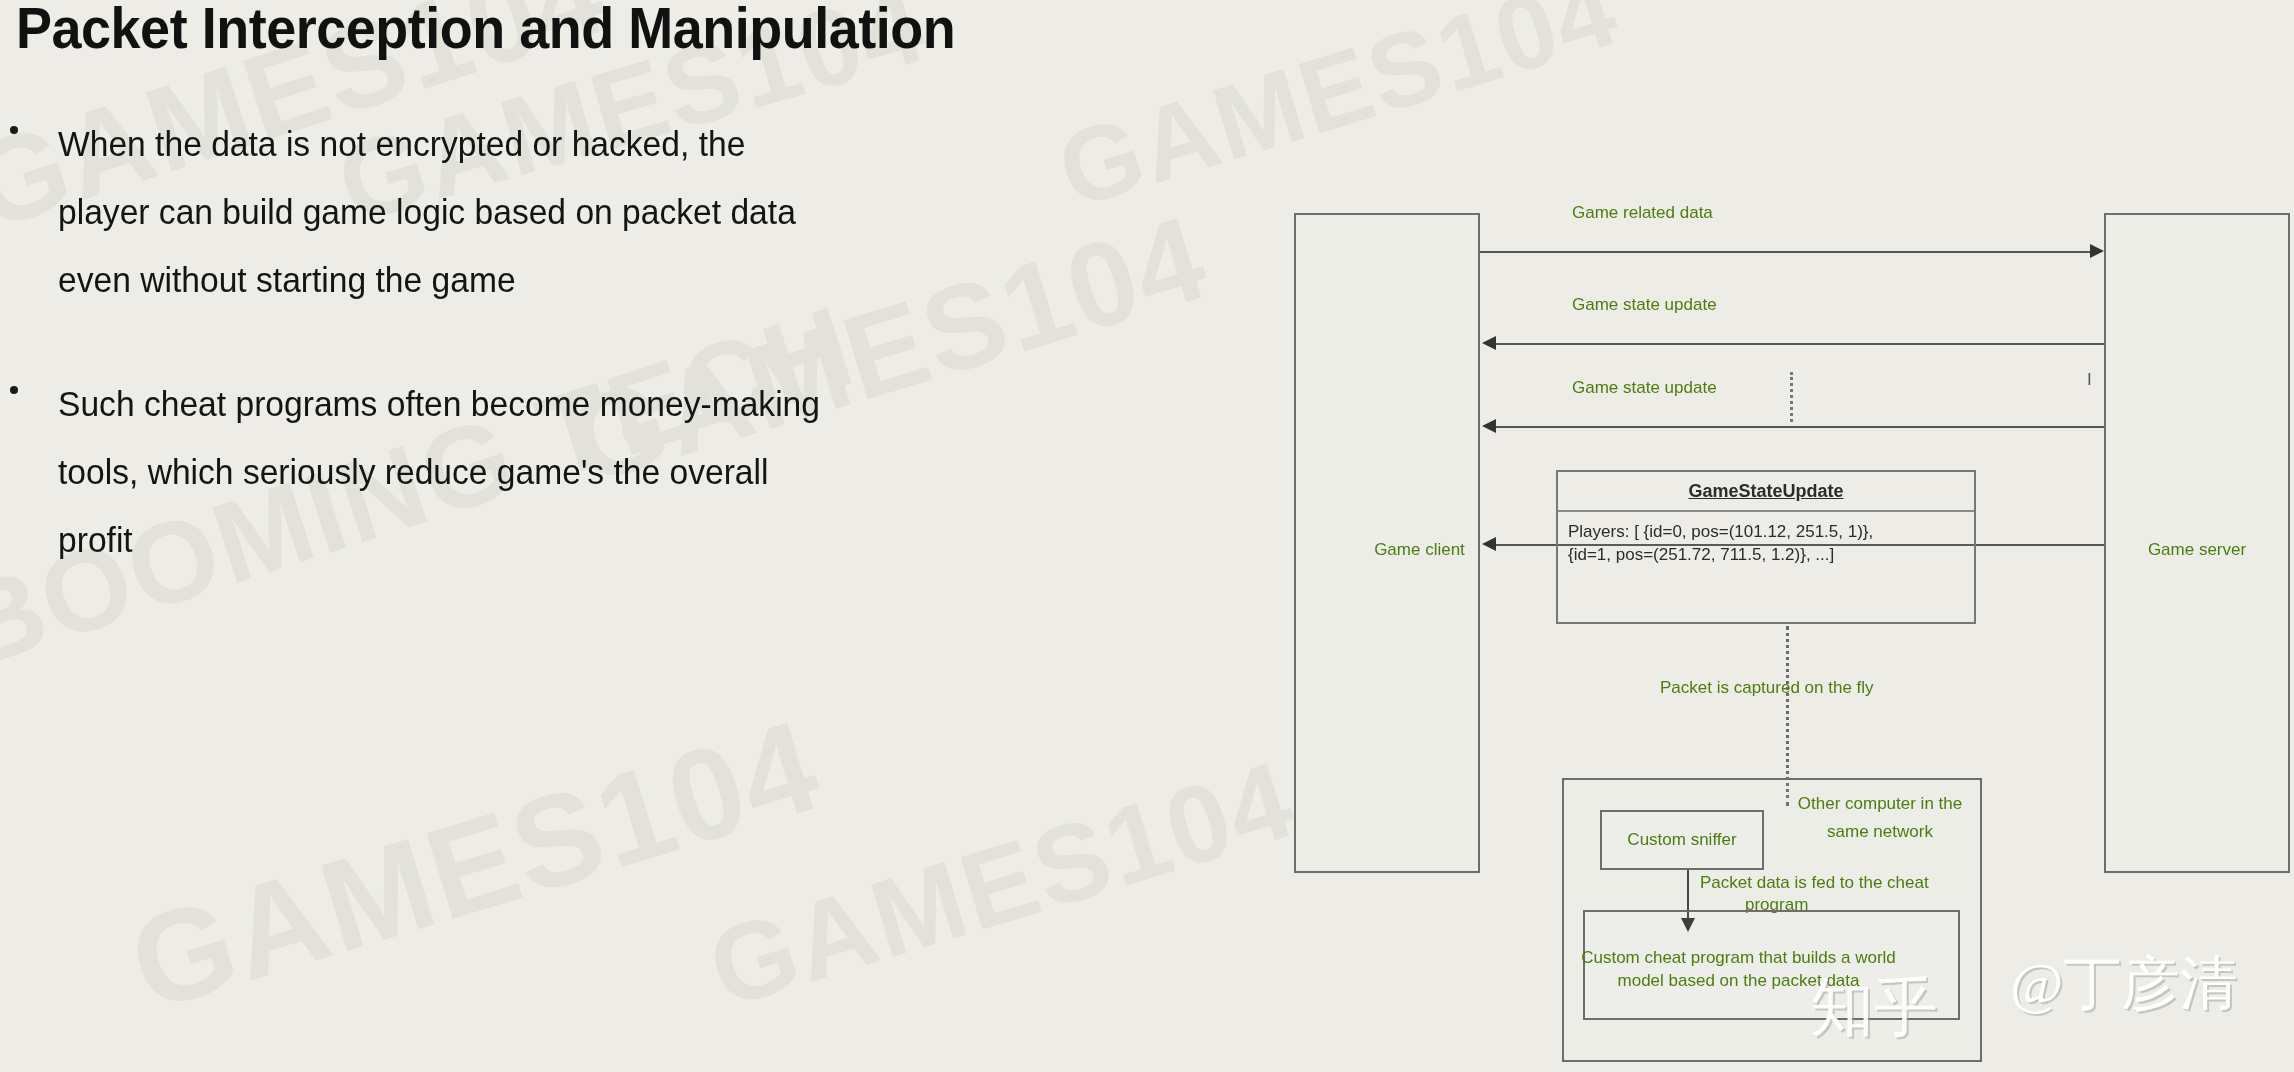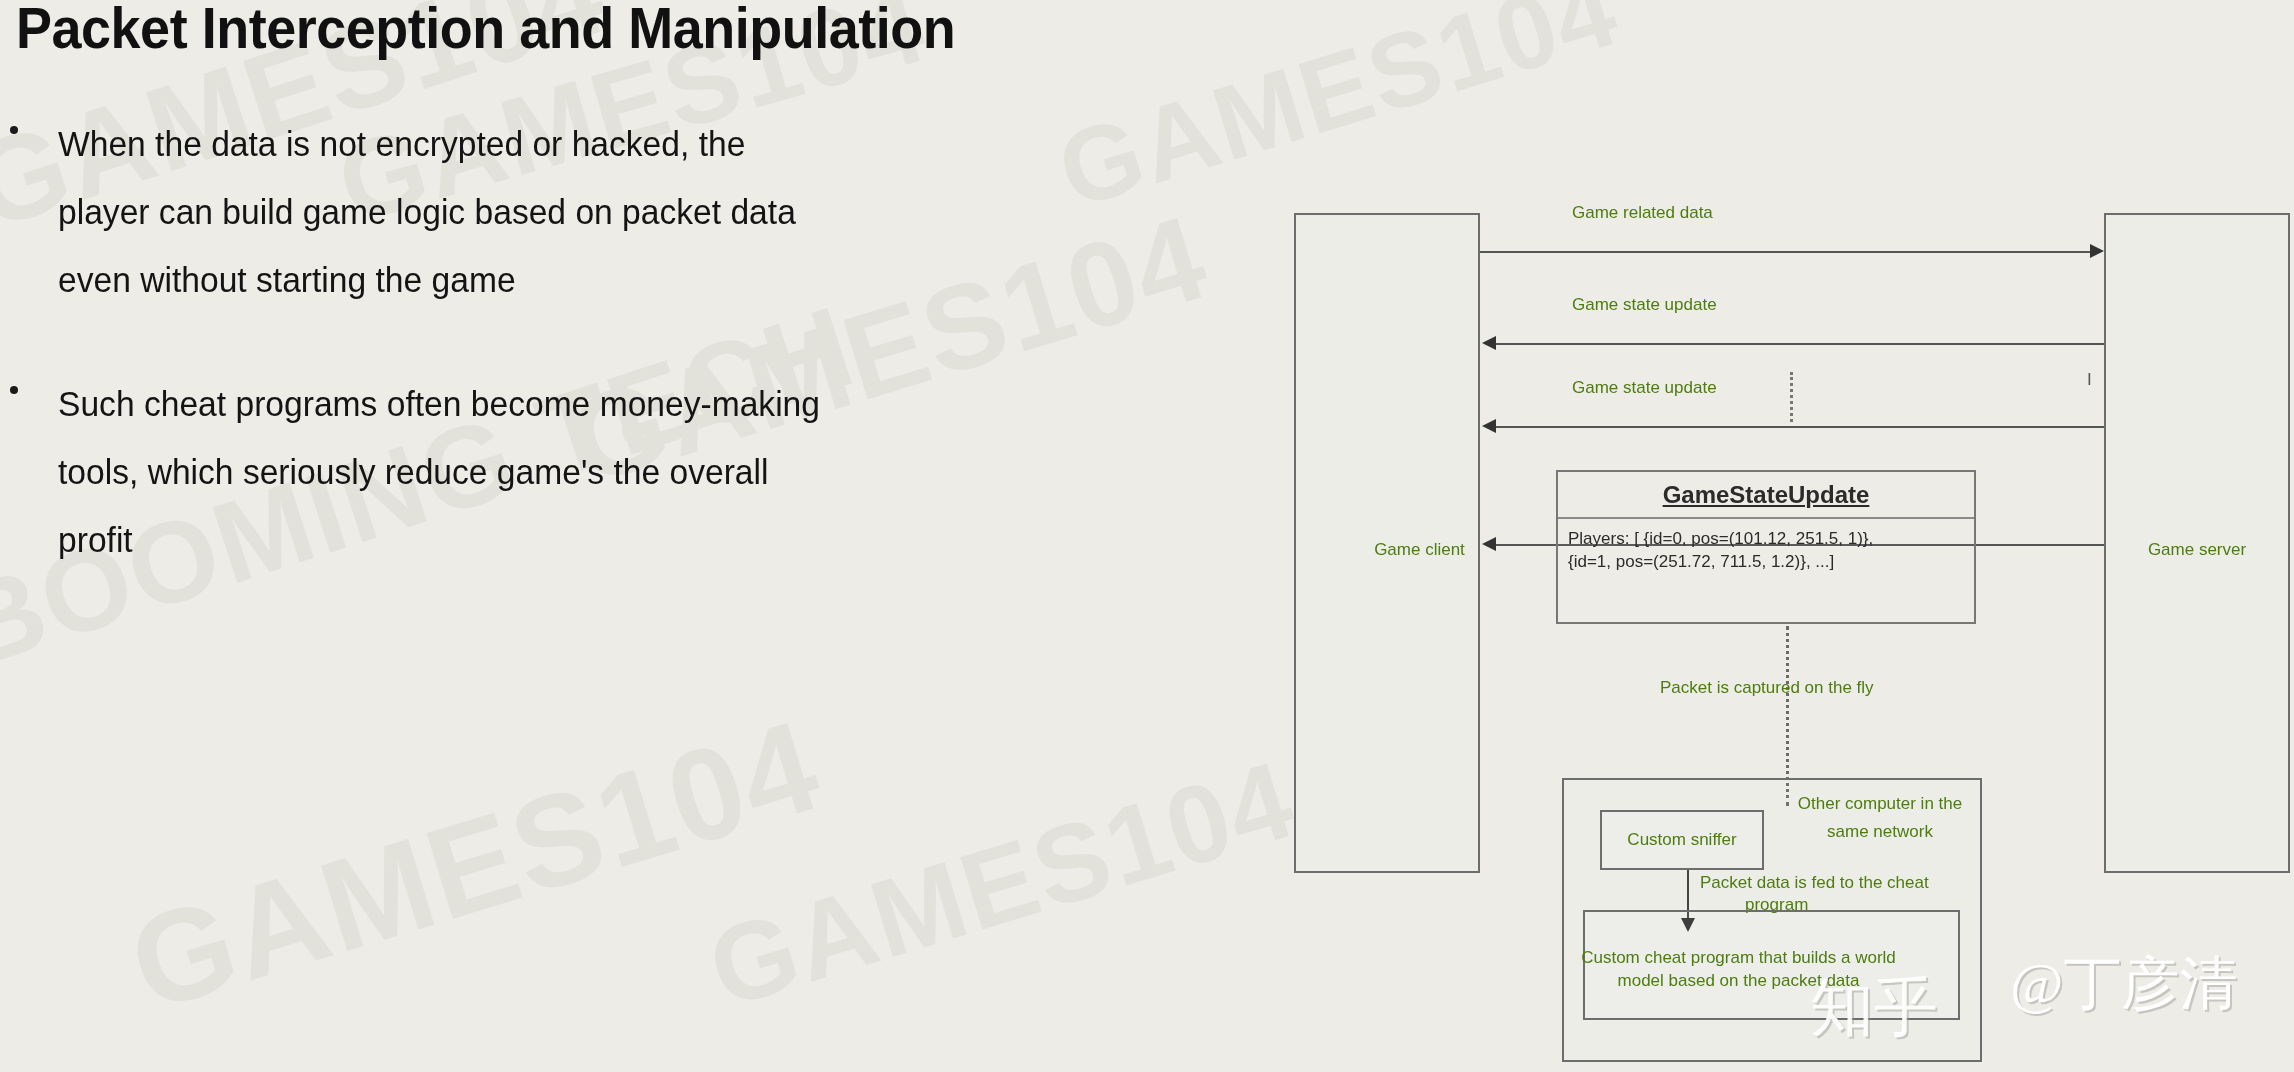--- a/index.html
+++ b/index.html
@@ -147,21 +147,21 @@
     left: 1556px;
     top: 470px;
     width: 420px;
     height: 154px;
     border: 2px solid #777;
     box-sizing: border-box;
     background: rgba(255,255,255,0.04);
   }
   #gsu-title {
     text-align: center;
-    font-size: 24px;
+    font-size: 18px;
     font-weight: bold;
     color: #2b2b2b;
     text-decoration: underline;
     padding-top: 9px;
     font-family: "Liberation Sans", sans-serif;
   }
   #gsu-divider {
     margin-top: 8px;
     border-top: 2px solid #8a8a8a;
   }

